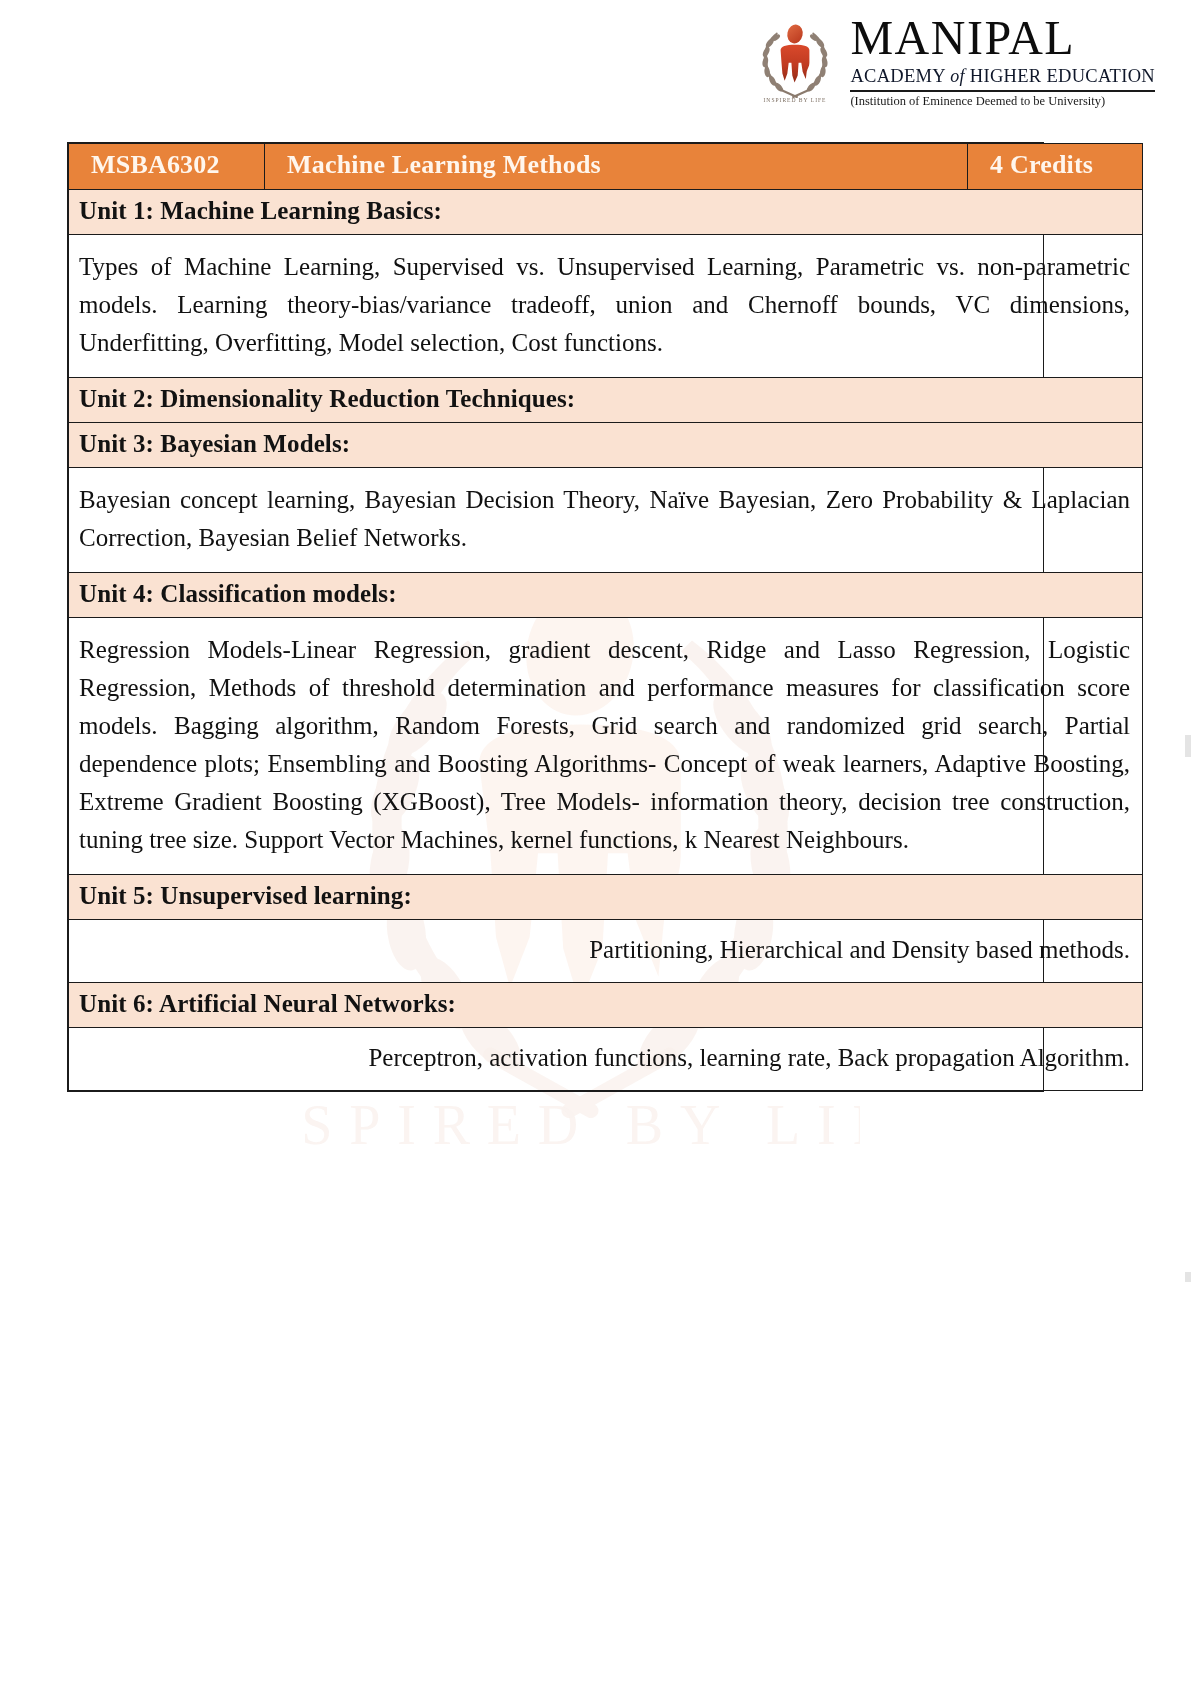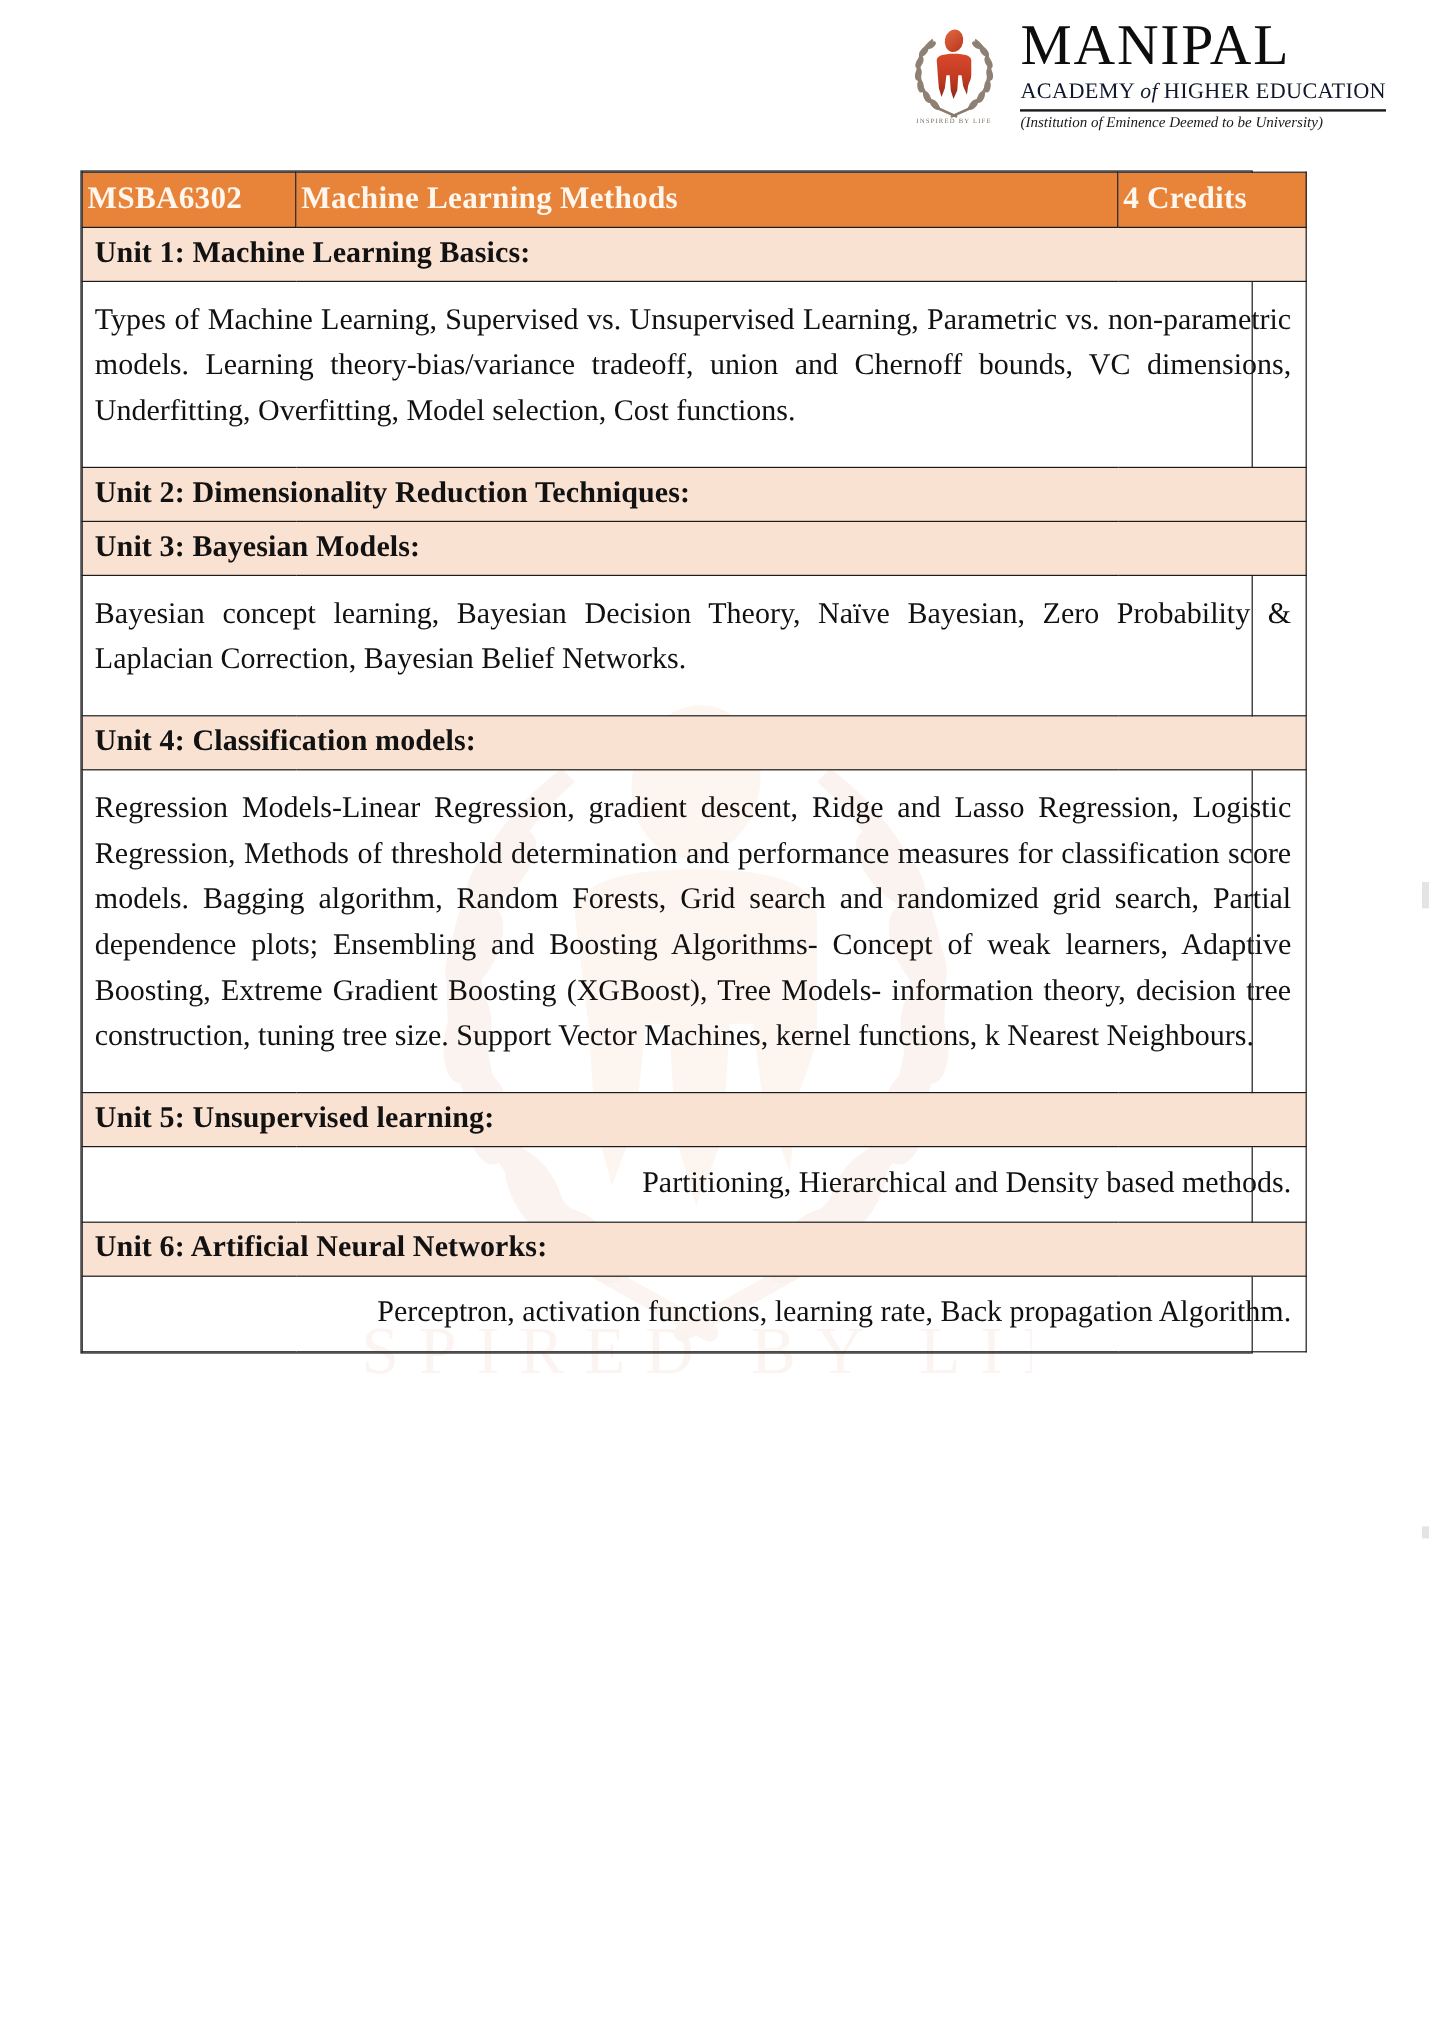--- a/index.html
+++ b/index.html
@@ -76,21 +76,20 @@
     font-size: 18px;
   }
   .wordmark .rule {
     width: 100%;
     height: 2px;
     background: #1a1a1a;
     margin: 4px 0 3px 0;
   }
   .wordmark .m-tag {
     font-family: "Liberation Serif", "DejaVu Serif", serif;
-    font-style: italic;
     font-size: 12.5px;
     color: #1a1a1a;
     white-space: nowrap;
   }
 
   
   .watermark {
     position: absolute;
     left: 300px;
     top: 560px;
@@ -118,21 +117,21 @@
     border-collapse: collapse;
     table-layout: fixed;
   }
 
   .hdr-row td {
     background: #E8833A;
     color: #FFF6ED;
     font-family: "Liberation Serif", "DejaVu Serif", serif;
     font-weight: bold;
     font-size: 26px;
-    padding: 6px 10px 9px 4px;
+    padding: 6px 10px 9px 22px;
     border: 1.4px solid #1b1b1b;
     letter-spacing: 0.2px;
     white-space: nowrap;
   }
   .hdr-code  { width: 163px; }
   .hdr-title { width: 670px; }
   .hdr-cred  { width: 142px; }
 
   .unit-head td {
     background: #FAE2D2;
@@ -147,21 +146,21 @@
   }
 
   .unit-body td {
     background: transparent;
     color: #111111;
     font-family: "Liberation Serif", "DejaVu Serif", serif;
     font-size: 25px;
     line-height: 1.52;
     text-align: justify;
     text-justify: inter-word;
-    padding: 13px 12px 27px 10px;
+    padding: 13px 12px 15px 10px;
     border: 1.4px solid #1b1b1b;
   }
   .unit-body.tight td {
     padding: 11px 12px 13px 22px;
     text-align: right;
   }
 </style>
 </head>
 <body>
 

